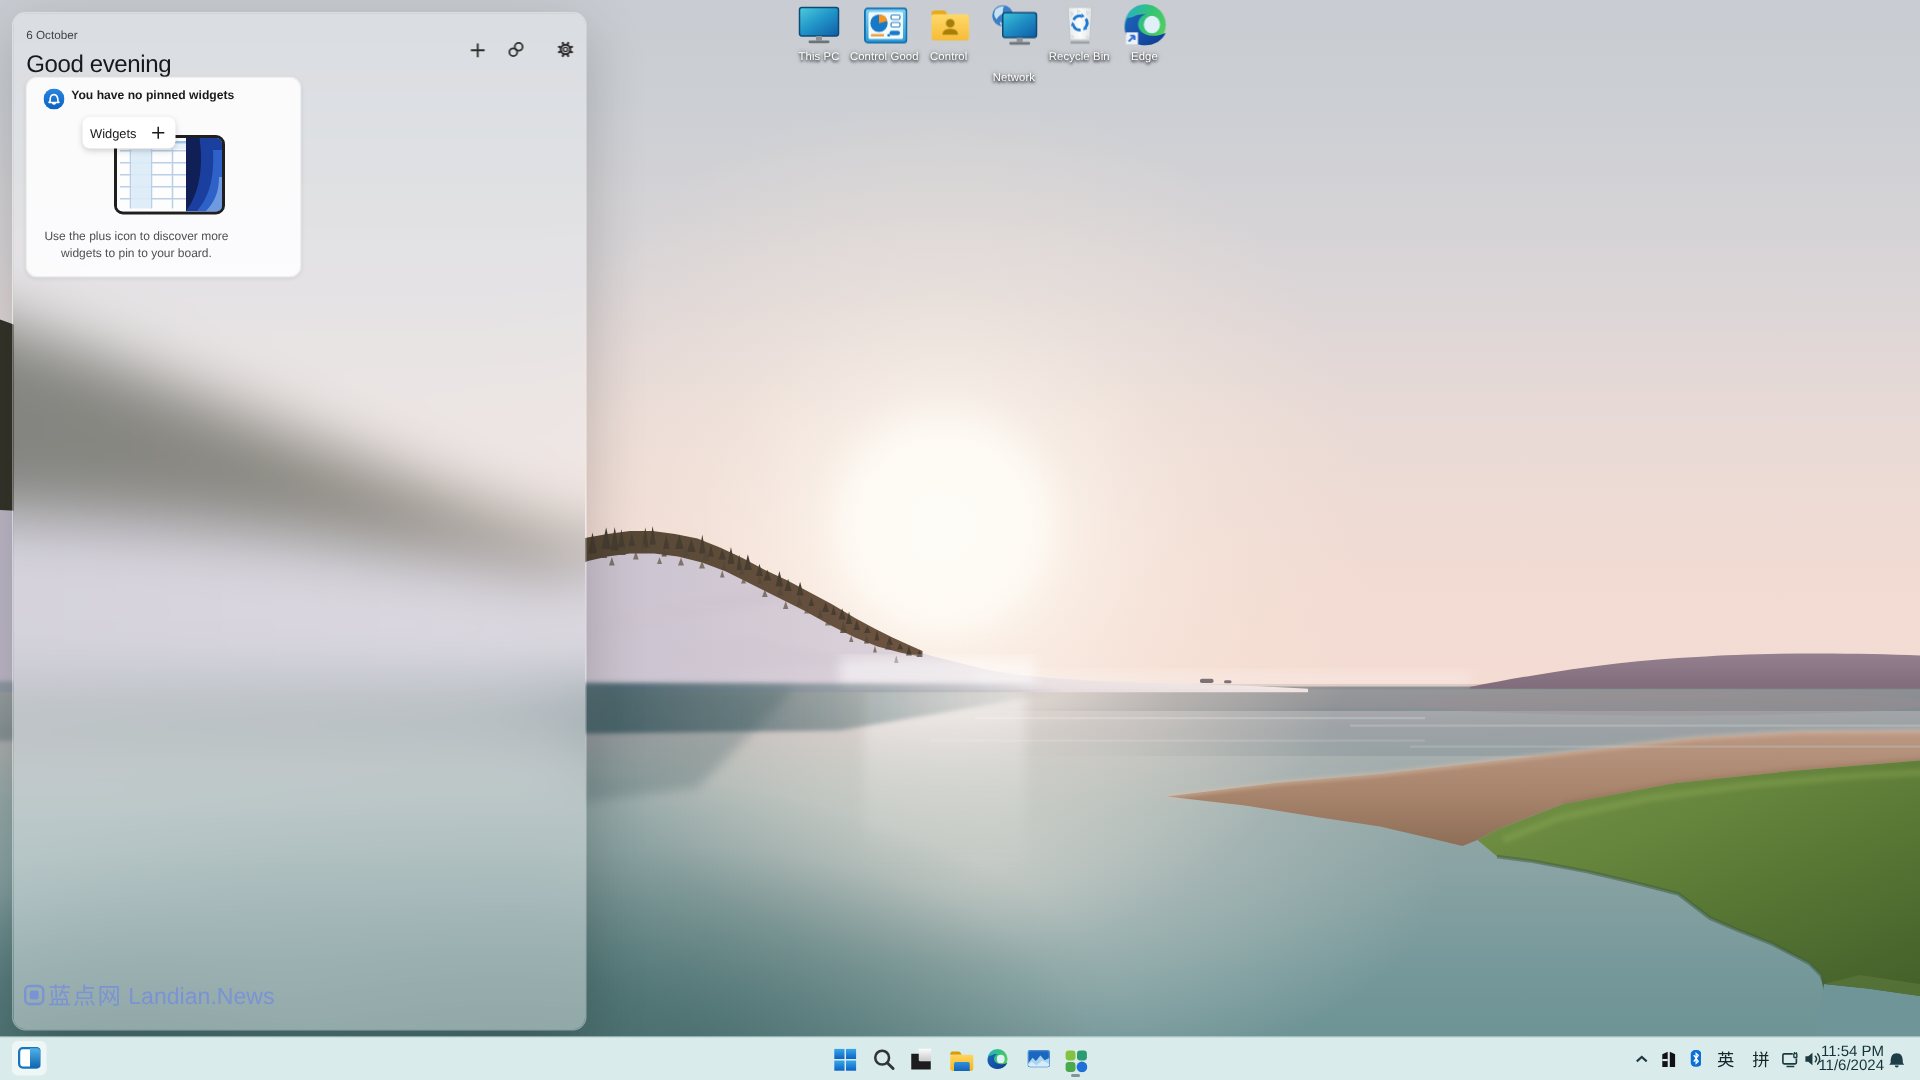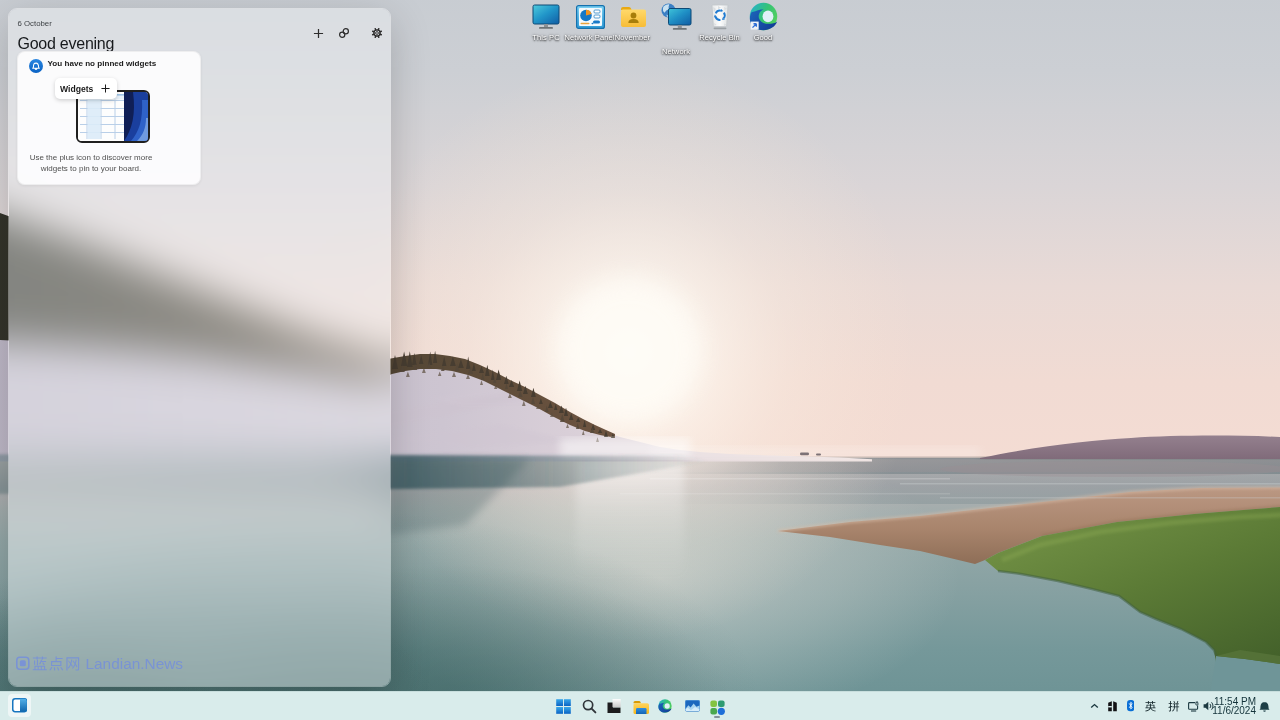--- a/index.html
+++ b/index.html
@@ -201,37 +201,37 @@
 <rect x="0.6" y="0.6" width="27.8" height="22.8" rx="2" fill="url(#cpB)" stroke="#1470ad" stroke-width="1.2"></rect>
 <rect x="3" y="3" width="23" height="18" rx="1" fill="#f3fafe"></rect>
 <circle cx="10" cy="10.5" r="5.8" fill="#1779c8"></circle>
 <path d="M 10,10.5 L 10,4.7 A 5.8,5.8 0 0 1 15.6,9 Z" fill="#f29523"></path>
 <rect x="18" y="5" width="6" height="3" rx="1" fill="#fff" stroke="#2e86c4" stroke-width="0.8"></rect>
 <rect x="18" y="10" width="6" height="3" rx="1" fill="#fff" stroke="#2e86c4" stroke-width="0.8"></rect>
 <rect x="17" y="15.5" width="7" height="3" rx="1.5" fill="#1779c8"></rect>
 <rect x="4.5" y="17.7" width="9" height="1.6" rx="0.8" fill="#e8a33d"></rect>
 <rect x="15.5" y="17.7" width="2" height="1.6" rx="0.8" fill="#1779c8"></rect>
         </svg>
-        <div class="dlabel" style="top:30px;left:0">Network Panel</div>
+        <div class="dlabel" style="top:30px;left:0">Control Good</div>
       </div>
       <div class="abs" style="left:590.5px;top:3px;width:84px;height:42px">
 
 <svg class="abs" style="left:29px;top:2px" width="27" height="23" viewBox="0 0 27 23">
 <defs>
             <linearGradient id="fldG" x1="0" y1="0" x2="0" y2="1">
               <stop offset="0" stop-color="#ffd96b"></stop>
               <stop offset="1" stop-color="#f7bc36"></stop>
             </linearGradient>
           </defs>
 <path d="M 1,4 Q 1,2 3,2 L 9,2 Q 10.5,2 11,3.5 L 11.6,5 L 1,5 Z" fill="#e9a913"></path>
 <rect x="1" y="4.5" width="25" height="17.5" rx="2" fill="url(#fldG)"></rect>
 <circle cx="13.5" cy="10.5" r="2.9" fill="#a87e0a"></circle>
 <path d="M 8.3,18.1 Q 8.3,14.1 13.5,14.1 Q 18.7,14.1 18.7,18.1 Z" fill="#a87e0a"></path>
         </svg>
-        <div class="dlabel" style="top:30px;left:0">November</div>
+        <div class="dlabel" style="top:30px;left:0">Control</div>
       </div>
       <div class="abs" style="left:634px;top:3px;width:84px;height:42px">
 
 <svg class="abs" style="left:26px;top:0" width="32" height="28" viewBox="0 0 32 28">
 <defs>
             <linearGradient id="nmG" x1="0" y1="0" x2="0.9" y2="1">
 <stop offset="0" stop-color="#3fc3d9"></stop>
               <stop offset="0.5" stop-color="#1f8fc5"></stop>
               <stop offset="1" stop-color="#1160a6"></stop>
             </linearGradient>
@@ -287,21 +287,21 @@
             </linearGradient>
 </defs>
 <circle cx="12" cy="12" r="11.35" fill="url(#egTop)"></circle>
 <ellipse cx="15.7" cy="11.9" rx="4.5" ry="4.8" fill="#dff0f8"></ellipse>
 <path d="M 2.2,8.2 C 1.2,10 0.68,12 0.68,13.8 C 0.68,19.4 5.8,23.35 11.9,23.35 C 17.1,23.35 21.5,20.6 23.33,16.4
  C 21.3,17.5 19,18.1 16.3,18.1 C 9.6,18.1 7.15,13.5 8.3,10.1 C 8.9,8.2 10.2,6.8 12.1,6.3
  C 10.3,6.1 7.5,6.5 5.3,7.6 C 4.1,8.1 3,8.2 2.2,8.2 Z" fill="url(#egBlu)"></path>
 <rect x="1.4" y="16.2" width="6.6" height="6.6" fill="#eef2f7"></rect>
 <path d="M 2.9,21.2 L 6.1,18 M 6.1,18 L 3.7,18 M 6.1,18 L 6.1,20.4" stroke="#2f6fd6" stroke-width="1.1" fill="none"></path>
         </svg>
-        <div class="dlabel" style="top:30px;left:0">Good</div>
+        <div class="dlabel" style="top:30px;left:0">Edge</div>
       </div>
     </div>
 <div class="abs" style="left:8px;top:8px;width:383px;height:679px;border-radius:9px;overflow:hidden;
   box-shadow:0 12px 40px rgba(0,0,0,0.2); border:1px solid rgba(255,255,255,0.35)">
   <div class="abs" style="left:-88px;top:-48px;width:1440px;height:800px;filter:blur(21px)">
     <svg width="1440" height="800" viewBox="-80 -40 1440 800">
           <use href="#scene"></use>
         </svg>
   </div>
   <div class="abs" style="left:0;top:0;right:0;bottom:0;background:rgba(243,246,249,0.42)"></div>
@@ -344,21 +344,21 @@
           <path d="M 2,8.5 H 46 M 2,16.5 H 46 M 2,24.5 H 46 M 2,32.5 H 46 M 2,40.5 H 46"></path>
           <path d="M 9,2 V 47 M 23,2 V 47 M 37,2 V 47"></path>
         </g>
         <rect x="9.5" y="2" width="13" height="45" fill="#dcebf8" opacity="0.9"></rect>
         <rect x="2" y="2" width="44" height="5.5" fill="#e8f1fa"></rect>
         <rect x="2" y="2" width="44" height="1.6" fill="#9fc4e8"></rect>
       </svg>
     </div>
     <div class="abs" style="left:36.5px;top:26px;width:62px;height:21px;background:#fff;border-radius:5px;
          box-shadow:0 1.5px 4px rgba(0,0,0,0.18);"></div>
-    <div class="abs" style="left:42px;top:32px;font-size:8.6px;font-weight:700;color:#1b1b1b">Widgets</div>
+    <div class="abs" style="left:42px;top:32px;font-size:8.6px;font-weight:400;color:#1b1b1b">Widgets</div>
     <svg class="abs" style="left:82.5px;top:32px" width="9" height="9" viewBox="0 0 10 10">
           <path d="M 5,0.5 V 9.5 M 0.5,5 H 9.5" stroke="#1b1b1b" stroke-width="1.15"></path>
         </svg>
     <div class="abs" style="left:0;top:100px;width:146px;text-align:center;font-size:8px;line-height:11px;color:#4f4f4f">Use the plus icon to discover more<br>widgets to pin to your board.</div>
   </div>
 
   <div class="abs" style="left:7px;top:644px;height:20px;opacity:0.72">
     <svg width="186" height="20" viewBox="0 0 186 20">
       <g fill="#6f8ae4">
         <rect x="0.8" y="4.3" width="12" height="12" rx="3" fill="none" stroke="#6f8ae4" stroke-width="1.6"></rect>

